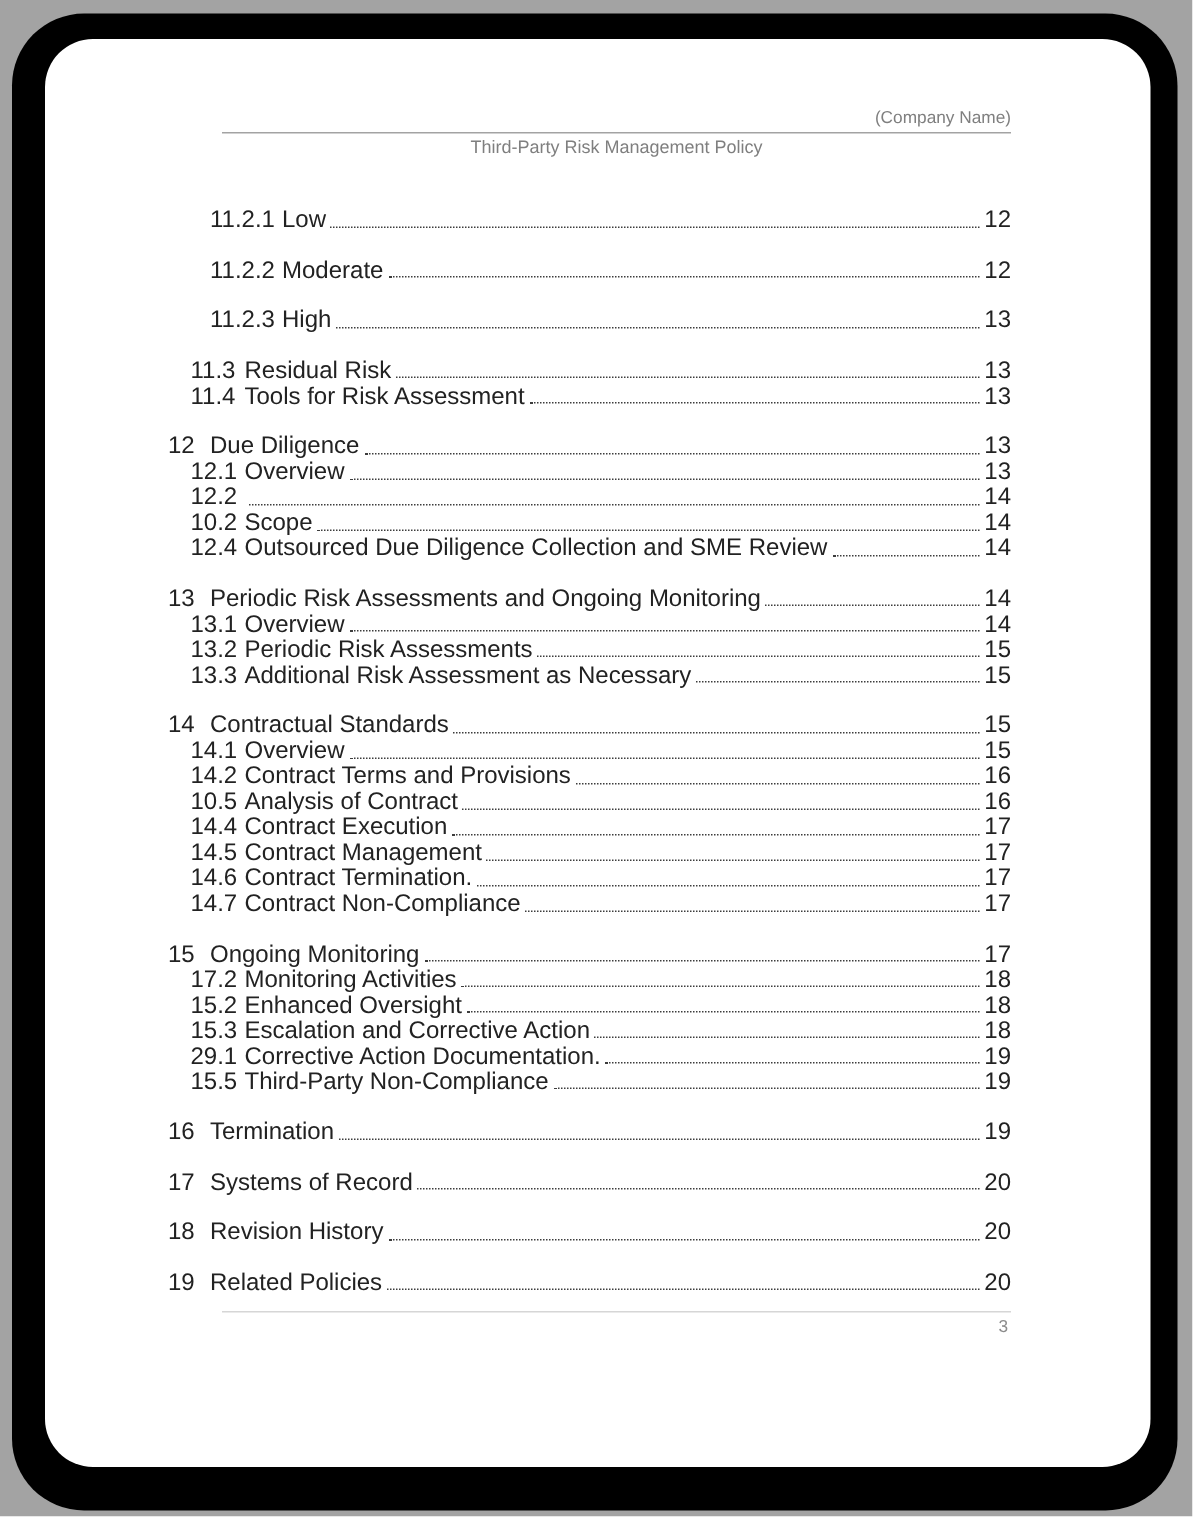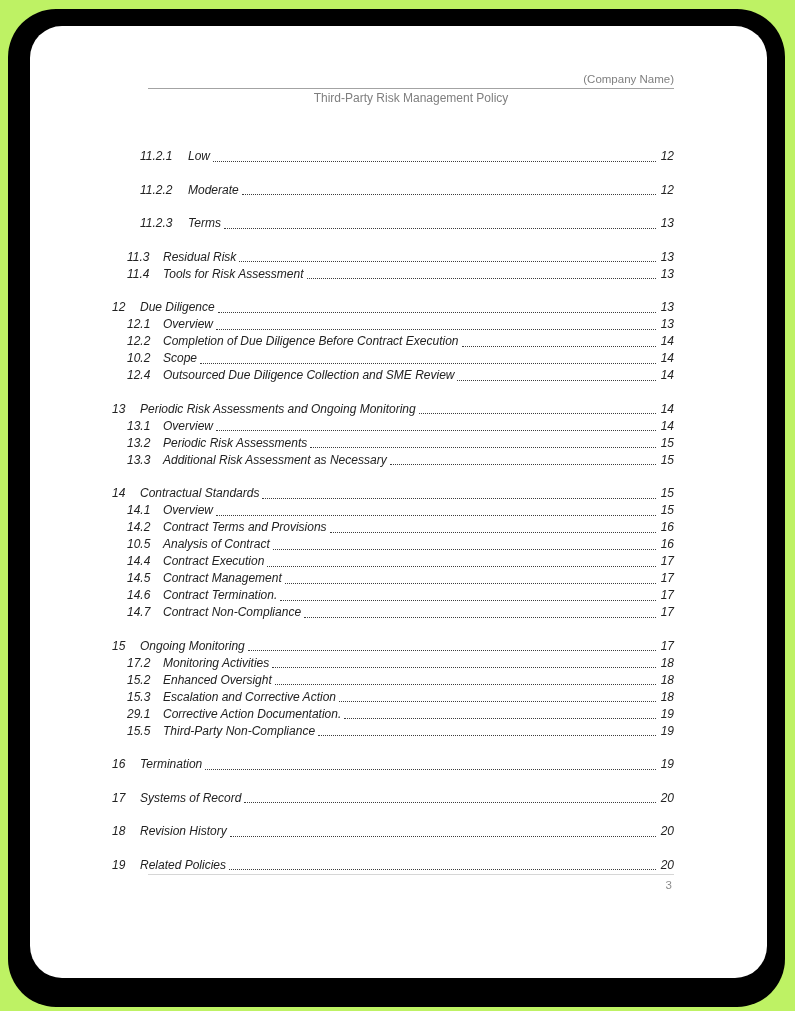--- a/index.html
+++ b/index.html
@@ -2,21 +2,21 @@
 <html><head>
 <meta charset="utf-8">
 <style>
   * { margin: 0; padding: 0; box-sizing: border-box; }
   html, body {
     width: 795px; height: 1011px;
     background: #ffffff;
     font-family: "Liberation Sans", sans-serif;
     overflow: hidden;
   }
-  .canvas { position: relative; width: 795px; height: 1011px; background: #bef264; }
+  .canvas { position: relative; width: 795px; height: 1011px; background: #a3a3a3; }
 
   
   .shadow-frame {
     position: absolute;
     left: 8px; top: 9px; right: 10px; bottom: 4px;
     background: #000000;
     border-radius: 48px;
   }
 
   
@@ -37,21 +37,21 @@
   .header { margin-top: 46px; margin-left: 36px; color: #7f7f7f; }
   .header .company {
     font-size: 11.5px; line-height: 15px; text-align: right;
     border-bottom: 1px solid #a3a3a3; padding-bottom: 1px;
   }
   .header .policy {
     font-size: 12px; line-height: 16px; text-align: center; padding-top: 1px;
   }
 
   
-  .toc { margin-top: 42px; color: #222222; font-size: 12px; font-style: italic; }
+  .toc { margin-top: 32px; color: #222222; font-size: 16px; }
   .toc-row {
     display: flex; align-items: flex-end;
     line-height: 17px; height: 17px;
   }
   .toc-row.gap { margin-top: 16.5px; }
   .toc-row .num { flex: none; }
   .toc-row.lvl1 { padding-left: 0; }
   .toc-row.lvl1 .num { width: 28px; }
   .toc-row.lvl2 { padding-left: 15px; }
   .toc-row.lvl2 .num { width: 36px; }
@@ -99,21 +99,21 @@
     <span class="pagenum">12</span>
   </div>
           <div class="toc-row lvl3 gap">
     <span class="num">11.2.2</span>
     <span class="title">Moderate</span>
     <span class="leader"></span>
     <span class="pagenum">12</span>
   </div>
           <div class="toc-row lvl3 gap">
     <span class="num">11.2.3</span>
-    <span class="title">Terms</span>
+    <span class="title">High</span>
     <span class="leader"></span>
     <span class="pagenum">13</span>
   </div>
           <div class="toc-row lvl2 gap">
     <span class="num">11.3</span>
     <span class="title">Residual Risk</span>
     <span class="leader"></span>
     <span class="pagenum">13</span>
   </div>
           <div class="toc-row lvl2">
@@ -129,21 +129,20 @@
     <span class="pagenum">13</span>
   </div>
           <div class="toc-row lvl2">
     <span class="num">12.1</span>
     <span class="title">Overview</span>
     <span class="leader"></span>
     <span class="pagenum">13</span>
   </div>
           <div class="toc-row lvl2">
     <span class="num">12.2</span>
-    <span class="title">Completion of Due Diligence Before Contract Execution</span>
     <span class="leader"></span>
     <span class="pagenum">14</span>
   </div>
           <div class="toc-row lvl2">
     <span class="num">10.2</span>
     <span class="title">Scope</span>
     <span class="leader"></span>
     <span class="pagenum">14</span>
   </div>
           <div class="toc-row lvl2">

